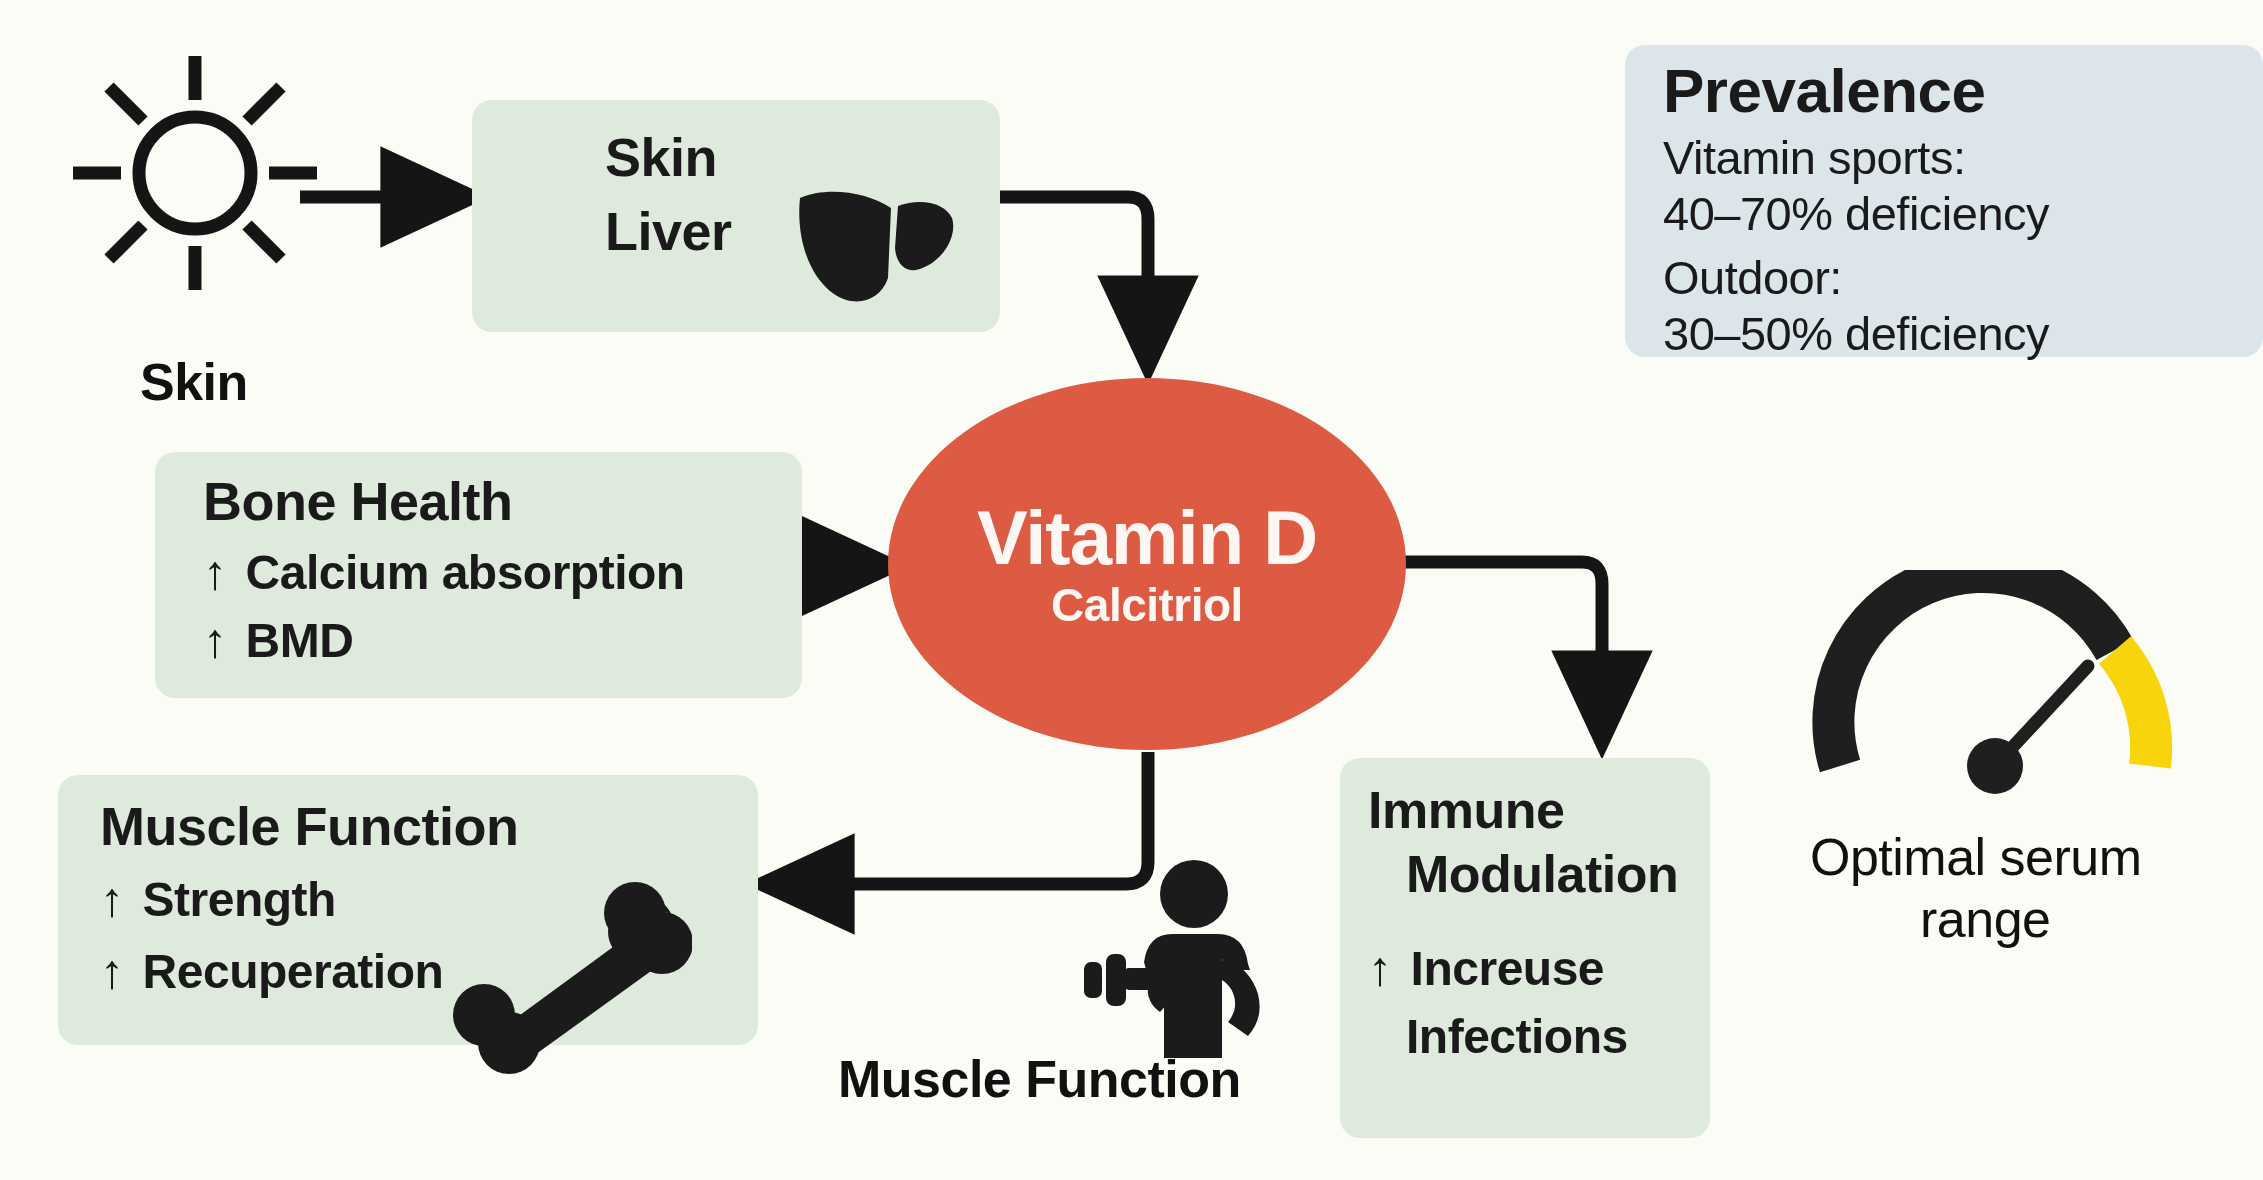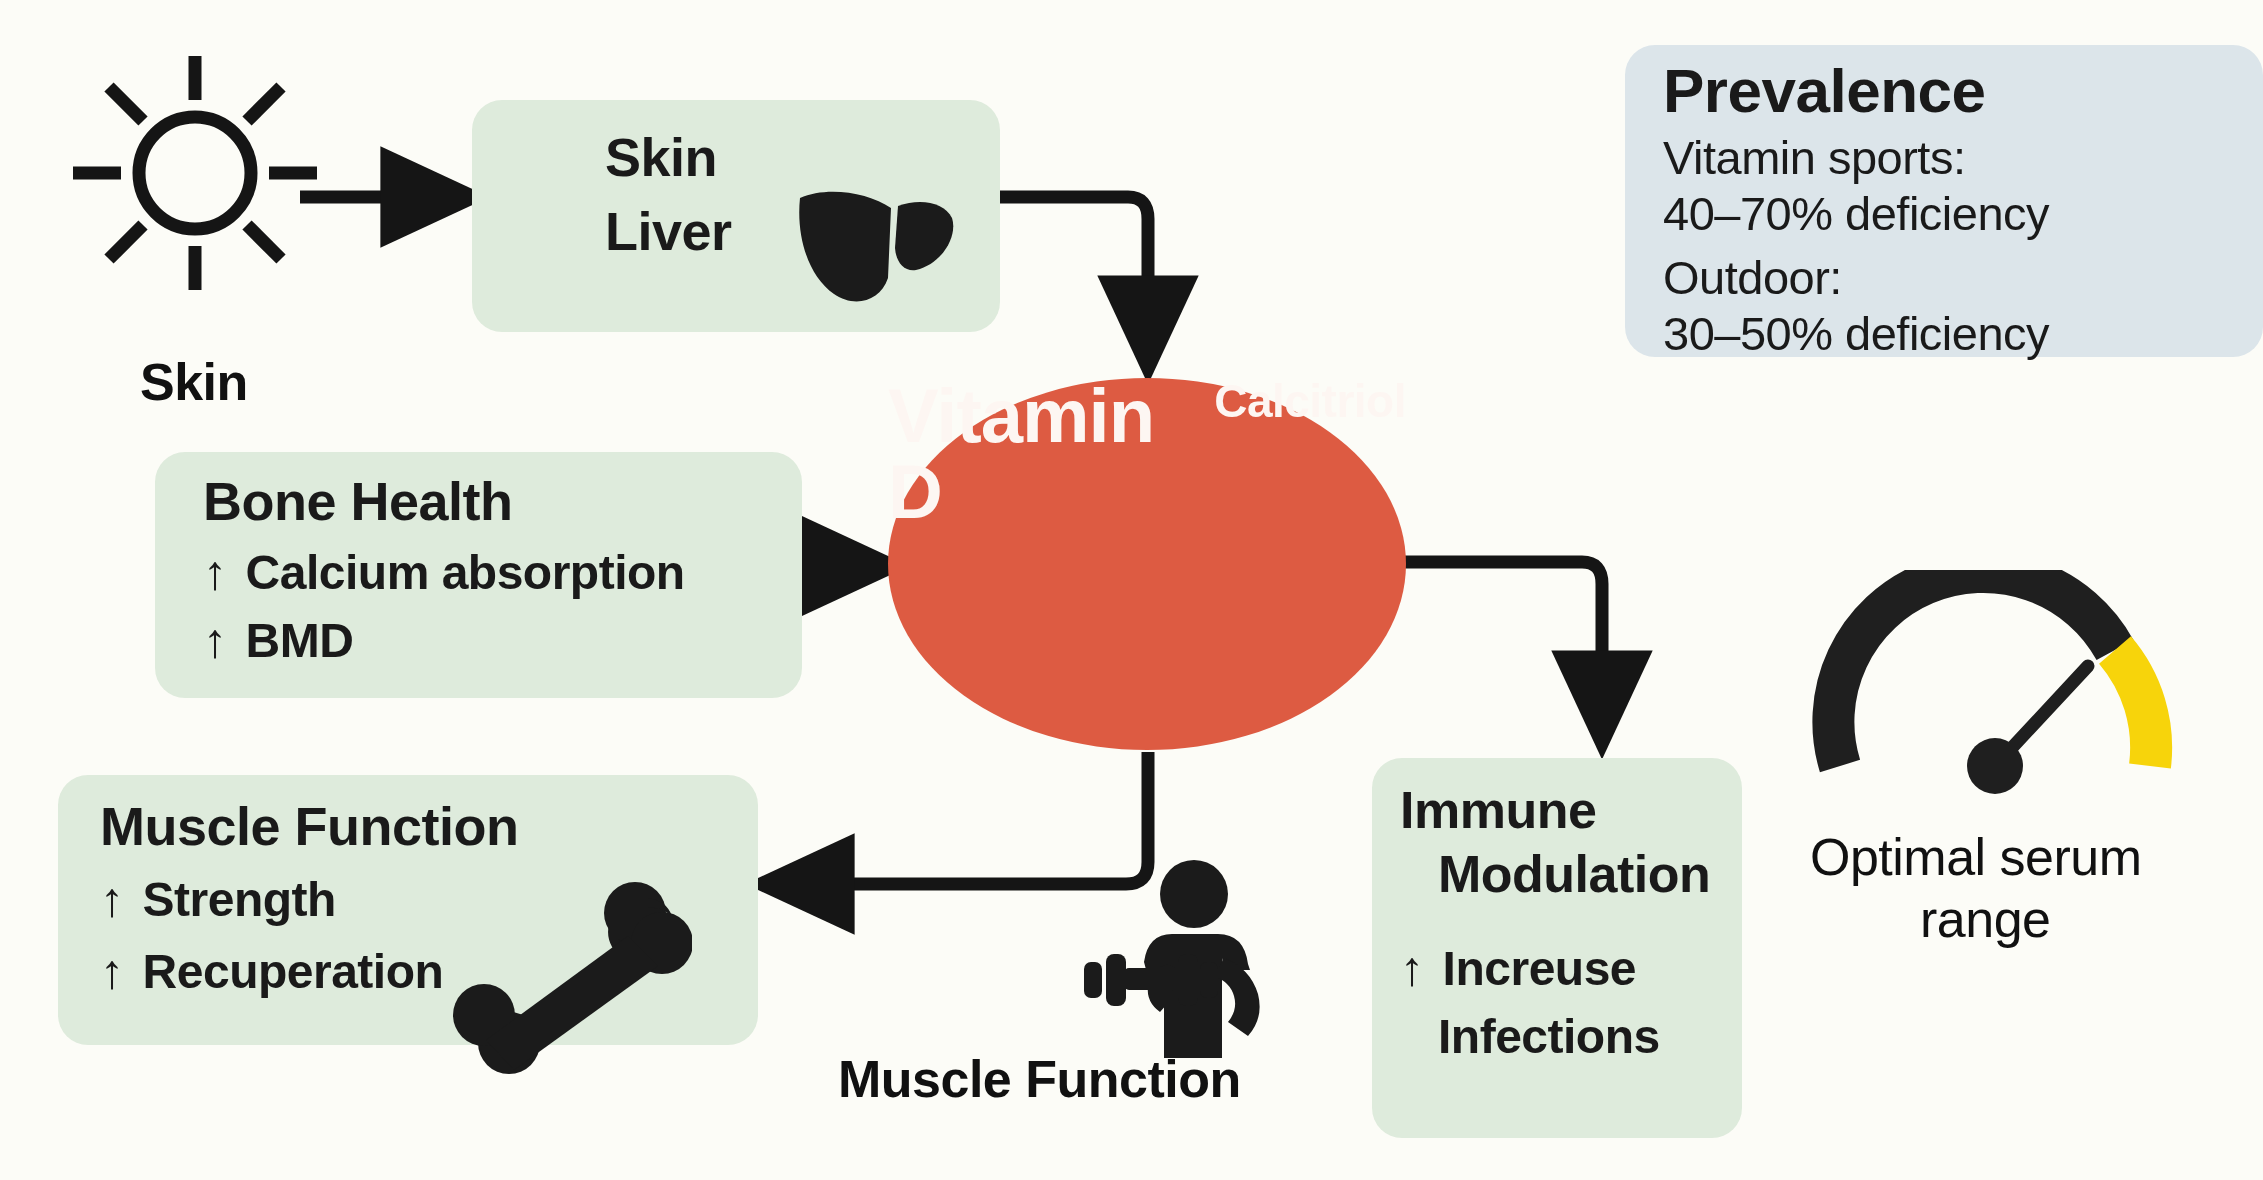--- a/index.html
+++ b/index.html
@@ -9,21 +9,21 @@
     font-family:"Liberation Sans", sans-serif;
     color:#1A1A1A;
     overflow:hidden;
     position:relative;
   }
   #stage{position:absolute;left:0;top:0;width:2263px;height:1180px;}
 
   
   .card{
     position:absolute;
-    border-radius:30px;
+    border-radius:20px;
     box-sizing:border-box;
   }
   .card.green{background:#DEEBDC;}
   .card.blue{background:#DCE5EA;}
 
   .card-title{
     font-weight:700;
     letter-spacing:-0.5px;
     line-height:1.02;
     white-space:nowrap;
@@ -51,22 +51,22 @@
   }
 
   
   #vitd-ellipse{
     position:absolute;
     left:888px;top:378px;
     width:518px;height:372px;
     background:#DD5B42;
     border-radius:50%;
     display:flex;
-    flex-direction:row;
-    align-items:flex-start;
+    flex-direction:column;
+    align-items:center;
     justify-content:center;
     color:#FDF6F2;
   }
   #vitd-main{
     font-size:76px;font-weight:700;letter-spacing:-1px;line-height:1;
     margin-bottom:6px;
   }
   #vitd-sub{
     font-size:46px;font-weight:700;letter-spacing:-0.5px;line-height:1;
   }
@@ -180,21 +180,21 @@
       <path d="M86,106 q-16,4 -20,22 q-2,16 12,26 l16,-18 q-8,-6 -6,-14 q2,-8 10,-10 Z"></path>
       <rect x="42" y="110" width="64" height="22" rx="5"></rect>
       <rect x="24" y="96" width="20" height="52" rx="8"></rect>
       <rect x="2" y="104" width="18" height="36" rx="7"></rect>
       <rect x="96" y="96" width="20" height="52" rx="8"></rect>
       <rect x="118" y="104" width="18" height="36" rx="7"></rect>
     </g>
   </svg>
   <div class="caption" style="left:838px;top:1052px;font-size:52px;">Muscle Function</div>
 
-  <div class="card green" style="left:1372px;top:758px;width:370px;height:380px;">
+  <div class="card green" style="left:1340px;top:758px;width:370px;height:380px;">
     <div class="card-title" style="position:absolute;left:28px;top:26px;font-size:52px;">Immune</div>
     <div class="card-title" style="position:absolute;left:28px;top:90px;font-size:52px;margin-left:38px;">Modulation</div>
     <div class="card-line" style="position:absolute;left:28px;top:186px;font-size:48px;">
       <span class="arrow-up">↑</span>
       <span>Increuse</span>
     </div>
     <div class="card-line" style="position:absolute;left:66px;top:254px;font-size:48px;">
       <span>Infections</span>
     </div>
   </div>

